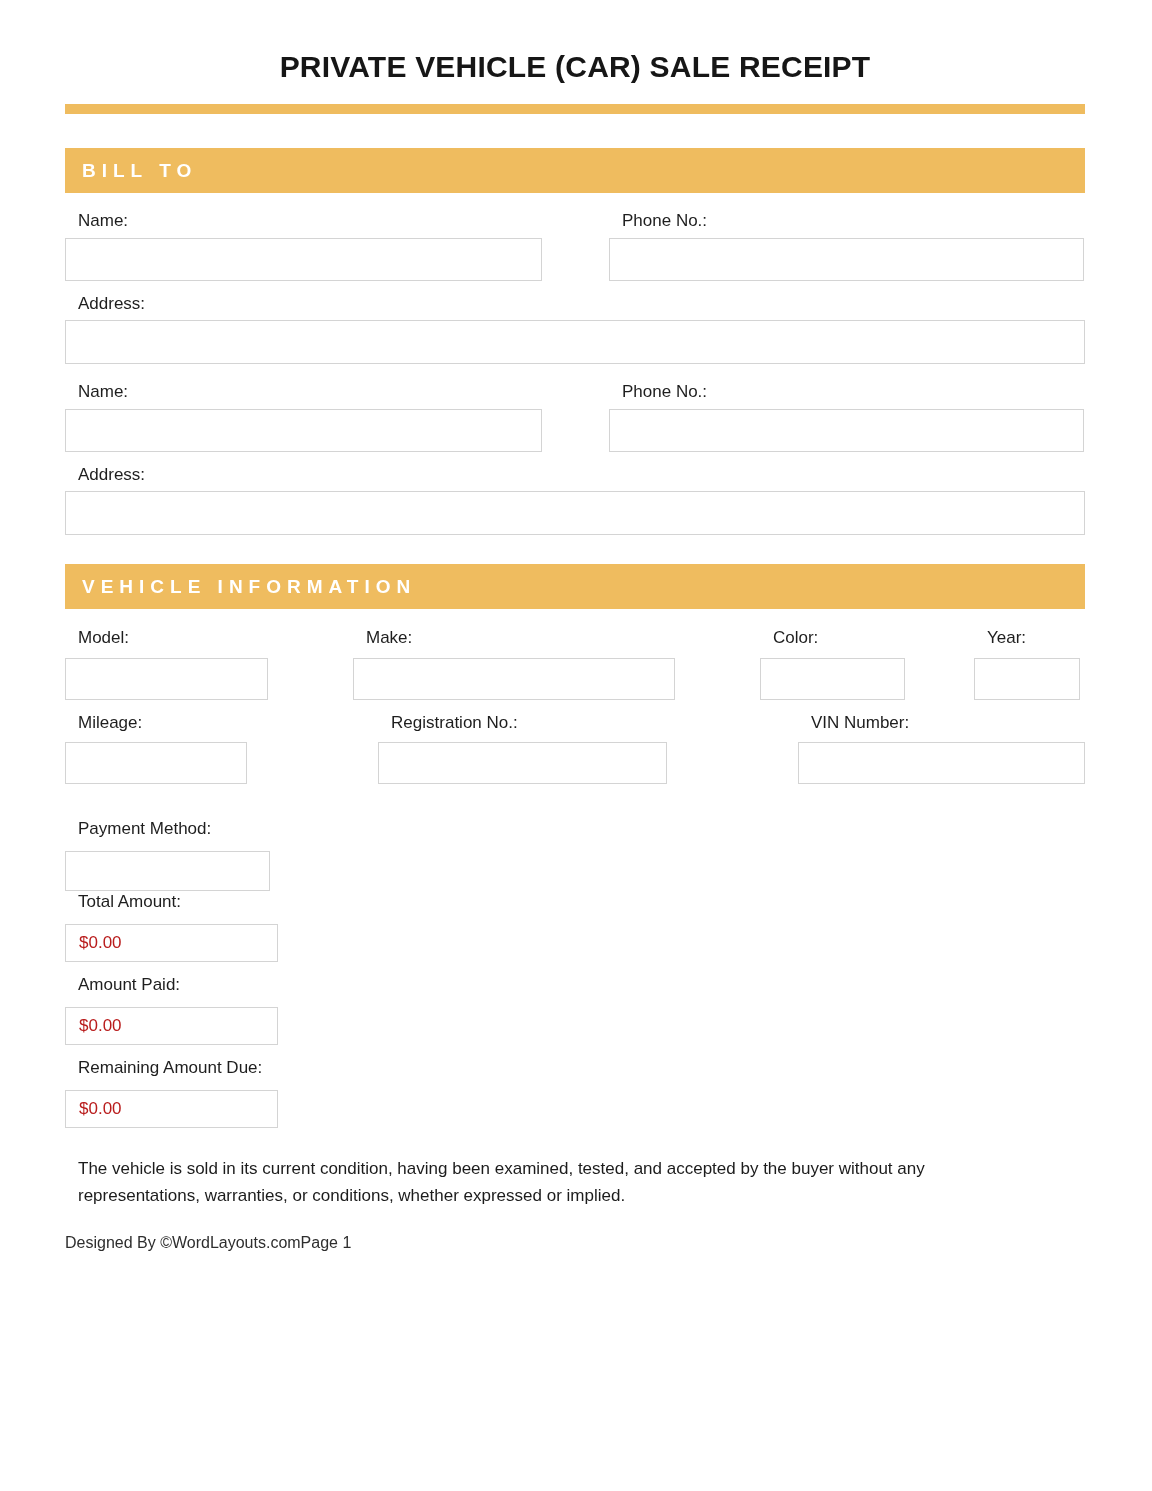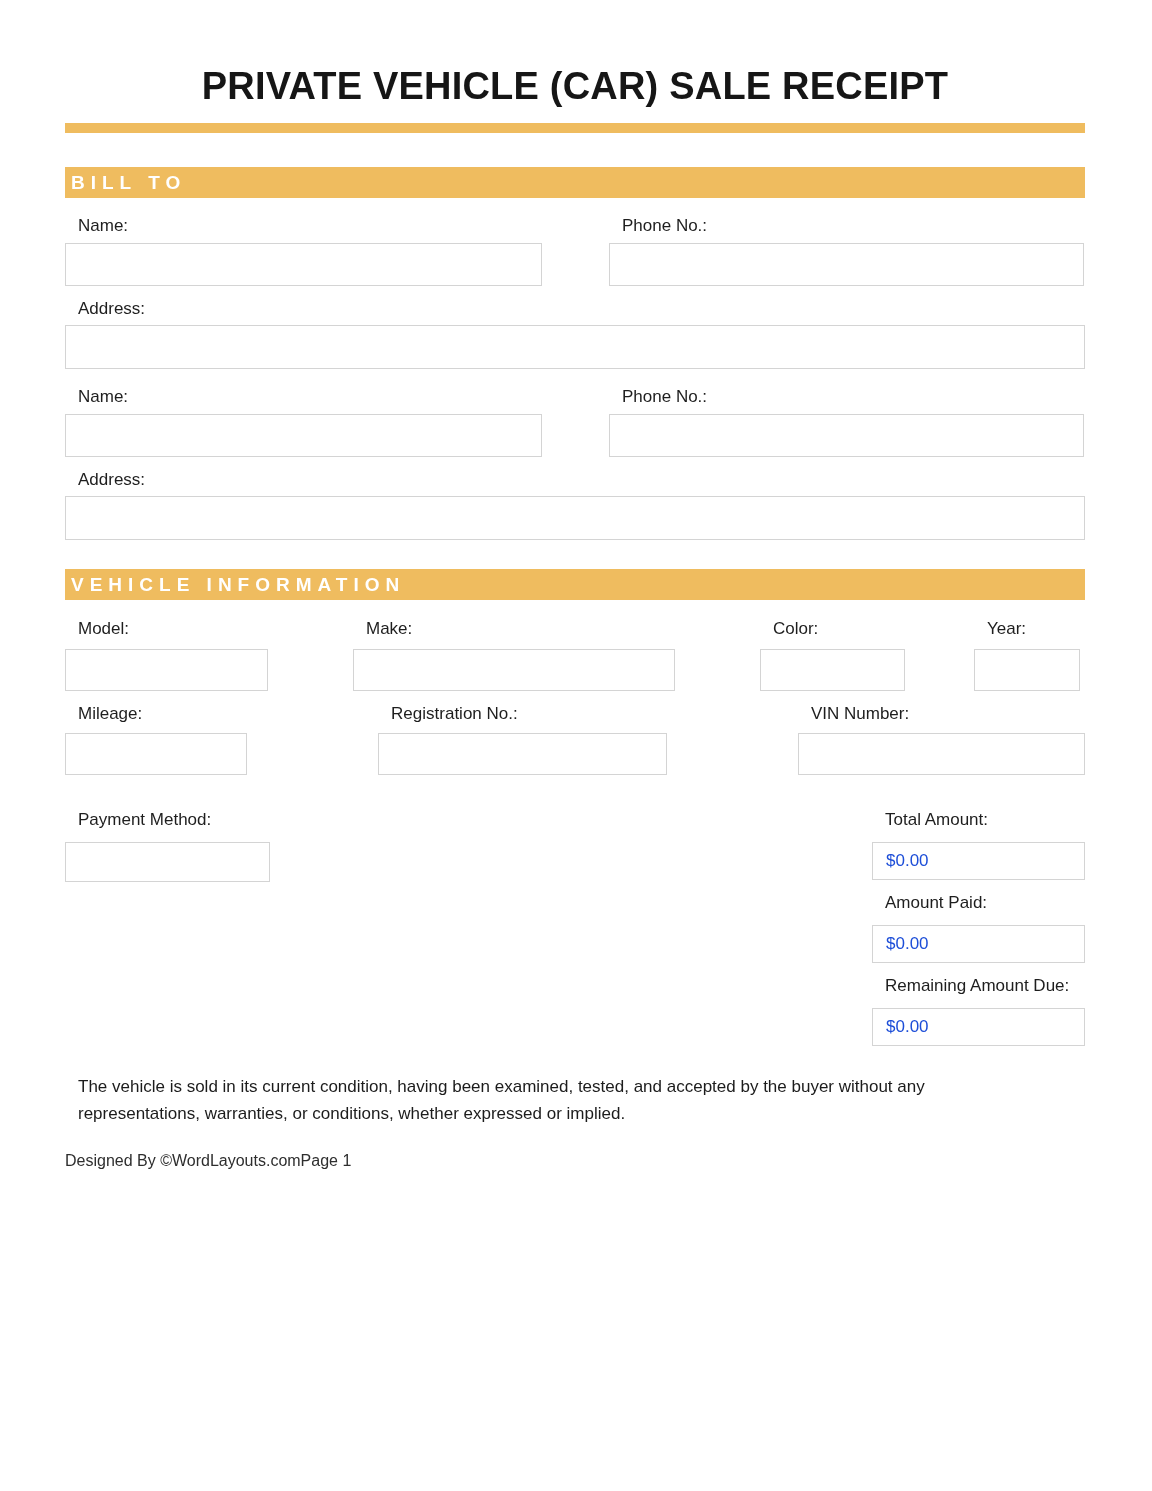--- a/index.html
+++ b/index.html
@@ -7,22 +7,22 @@
   body {
     height: 1491px;
     background: #ffffff;
     font-family: "Liberation Sans", sans-serif;
     color: #1c1c1c;
     overflow: hidden;
   }
   .content { margin: 0 67px 0 65px; width: 1020px; }
 
   .page-title {
-    padding-top: 67px;
-    font-size: 38px;
+    padding-top: 48px;
+    font-size: 30px;
     line-height: 38px;
     font-weight: bold;
     text-align: center;
     color: #161616;
     letter-spacing: 0.2px;
   }
   .divider {
     height: 10px;
     margin-top: 18px;
     background: #EFBC5F;
@@ -37,40 +37,40 @@
   }
   .box {
     display: block;
     width: 100%;
     height: 43px;
     margin-top: 7px;
     border: 1px solid #d4d4d4;
     background: #ffffff;
     font-family: "Liberation Sans", sans-serif;
     font-size: 17px;
-    color: #1d4ed8;
+    color: #b91c1c;
     padding: 0 13px;
     outline: none;
   }
 
   .meta-row {
     margin-top: 40px;
     display: flex;
     justify-content: space-between;
   }
   .meta-col-date { width: 196px; }
   .meta-col-receipt { width: 194px; }
 
   .section-bar {
     margin-top: 34px;
-    height: 31px;
+    height: 45px;
     background: #EFBC5F;
     display: flex;
     align-items: center;
-    padding-left: 6px;
+    padding-left: 17px;
   }
   .section-bar span {
     color: #ffffff;
     font-size: 19px;
     font-weight: bold;
     letter-spacing: 6px;
   }
   .section-bar.gap-lg { margin-top: 29px; }
 
   .field-row { margin-top: 17px; display: flex; }
@@ -84,21 +84,21 @@
   .veh-row2 { margin-top: 12px; display: flex; gap: 46px; }
   .veh-row1 .box, .veh-row2 .box { height: 42px; }
   .veh-row1 .box { margin-top: 10px; }
   .veh-row2 .box { margin-top: 9px; }
   .col-model, .col-mileage { width: 203px; margin-right: 85px; }
   .col-make, .col-reg { width: 322px; margin-right: 85px; }
   .col-color { width: 145px; margin-right: 69px; }
   .col-year { width: 106px; }
   .col-vin { width: 320px; }
 
-  .payment-row { margin-top: 34px; display: flex; justify-content: space-between; }
+  .payment-row { margin-top: 34px; display: flex; justify-content: space-between; flex-direction: column; }
   .col-payment-method { width: 205px; }
   .col-payment-method .box { height: 40px; margin-top: 12px; }
   .col-amounts { width: 213px; }
   .amount-box { height: 38px; margin-top: 12px; }
   .amount-label-gap { margin-top: 12px; }
 
   .disclaimer {
     margin-top: 27px;
     padding-left: 13px;
     font-size: 17px;

